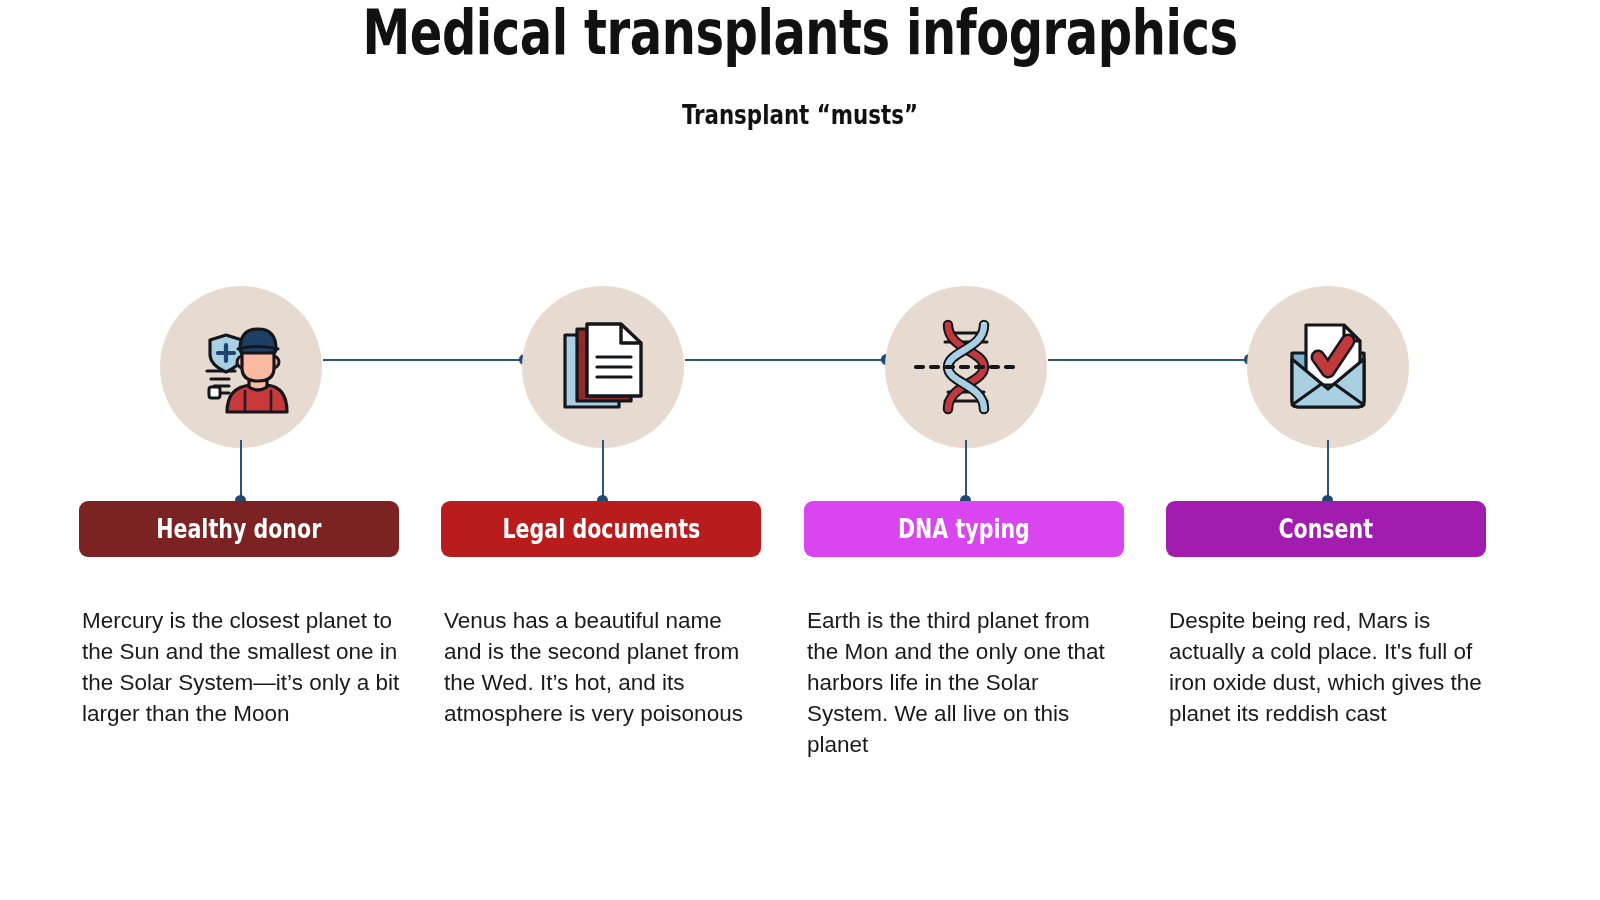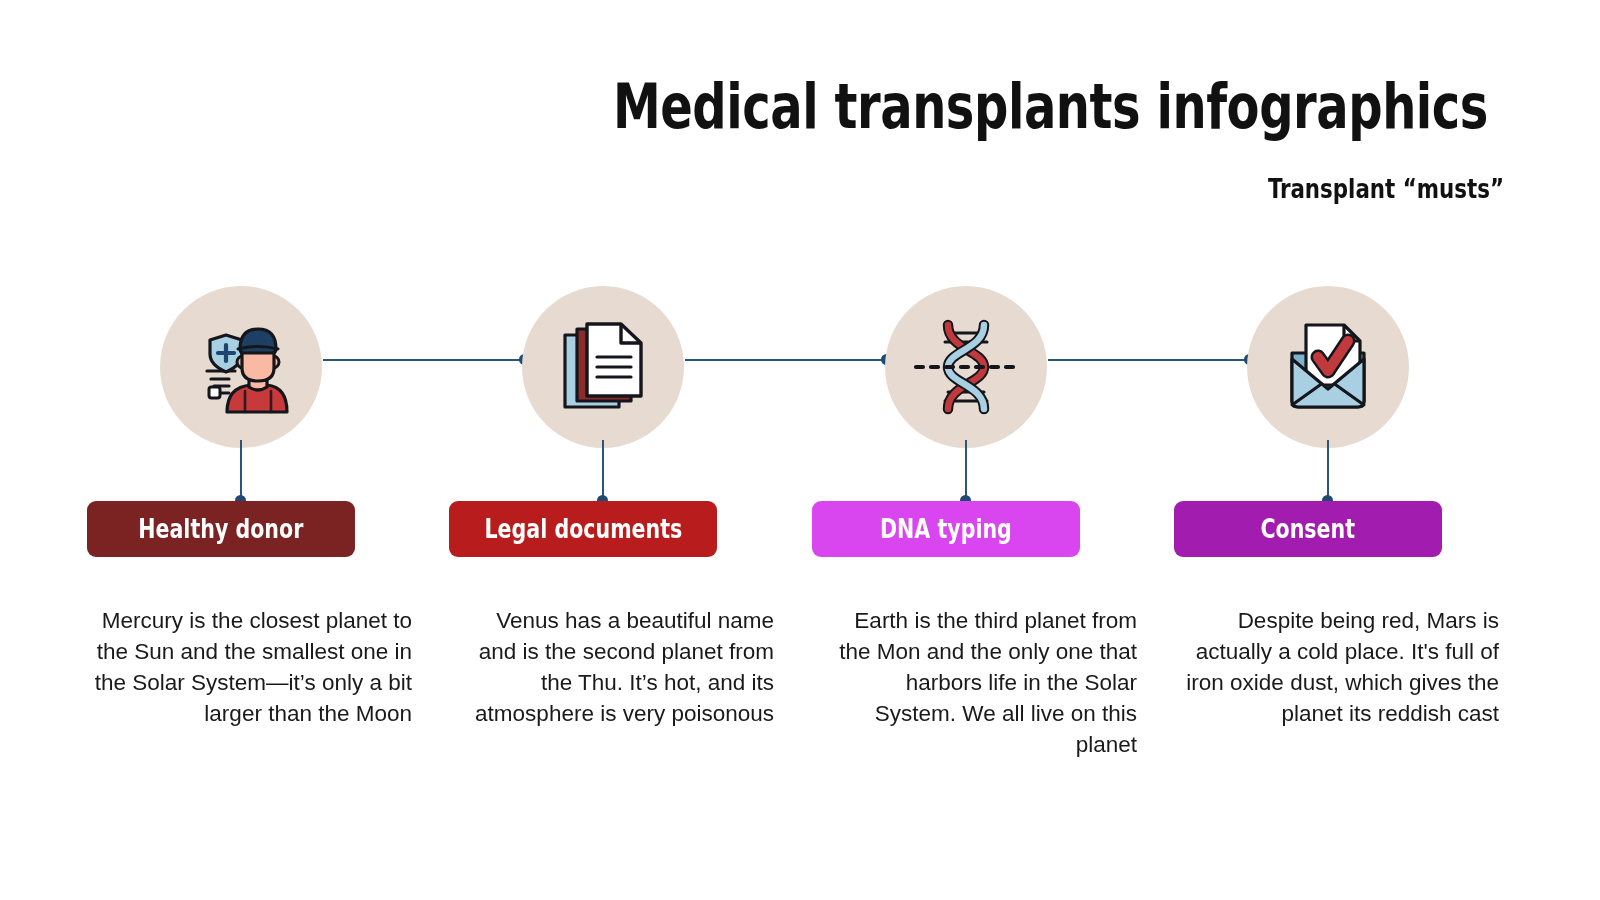--- a/index.html
+++ b/index.html
@@ -14,22 +14,21 @@
 
   body {
     font-family: "Liberation Sans", sans-serif;
     color: #111111;
     position: relative;
   }
 
   
   .header {
     width: 100%;
-    text-align: right;
-    padding-top: 74px;
+    text-align: center;
   }
 
   .title {
     font-family: "DejaVu Sans Condensed", "Liberation Sans Narrow", "Liberation Sans", sans-serif;
     font-weight: 700;
     font-size: 62px;
     letter-spacing: -0.5px;
     line-height: 1.05;
     color: #111111;
     transform: scaleX(0.86);
@@ -114,45 +113,45 @@
     width: 11px;
     height: 11px;
     border-radius: 50%;
     background: #1f4b72;
   }
 
   
   .label-bar {
     position: absolute;
     top: 501px;
-    left: 27px;
-    width: 268px;
+    left: 19px;
+    width: 320px;
     height: 56px;
     border-radius: 9px;
     display: flex;
     align-items: center;
     justify-content: center;
   }
   .label-text {
     font-family: "DejaVu Sans Condensed", "Liberation Sans Narrow", "Liberation Sans", sans-serif;
     font-weight: 700;
     font-size: 26px;
     color: #ffffff;
     transform: scaleX(0.88);
     transform-origin: center;
     white-space: nowrap;
   }
 
   
   .body-text {
     position: absolute;
     top: 605px;
-    left: 34px;
+    left: 22px;
     width: 318px;
-    text-align: right;
+    text-align: left;
     font-family: "Liberation Sans", sans-serif;
     font-size: 22.5px;
     line-height: 31px;
     color: #1a1a1a;
   }
 </style>
 </head>
 <body>
 
 <div class="header">
@@ -234,21 +233,21 @@
     <div class="hline"></div>
     <div class="hdot"></div>
 
     <div class="vline"></div>
     <div class="vdot"></div>
 
     <div class="label-bar" style="background:#b91c1c">
       <span class="label-text">Legal documents</span>
     </div>
 
-    <div class="body-text">Venus has a beautiful name and is the second planet from the Thu. It’s hot, and its atmosphere is very poisonous</div>
+    <div class="body-text">Venus has a beautiful name and is the second planet from the Wed. It’s hot, and its atmosphere is very poisonous</div>
   </div>
 
   <div class="col col-2">
 
     <div class="circle">
       <span>
         <svg width="108" height="104" viewBox="0 0 108 104">
 
           <g stroke="#14161c" stroke-width="3" stroke-linecap="round">
             <line x1="36" y1="18" x2="72" y2="18"></line>

